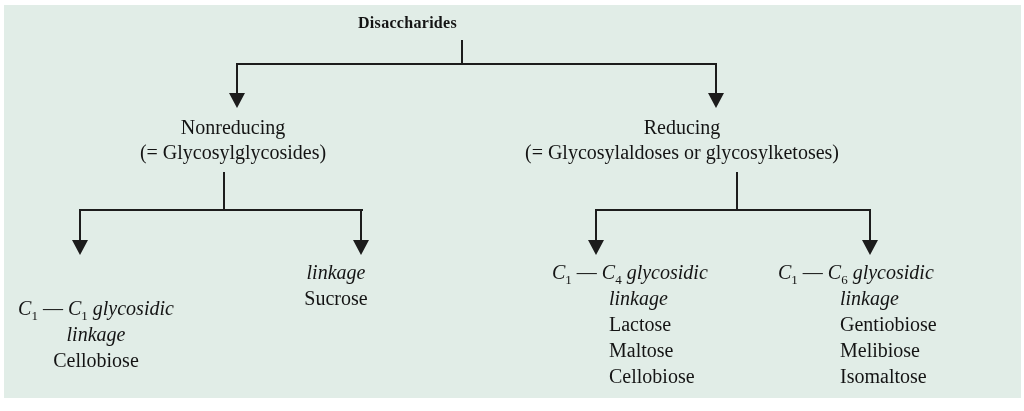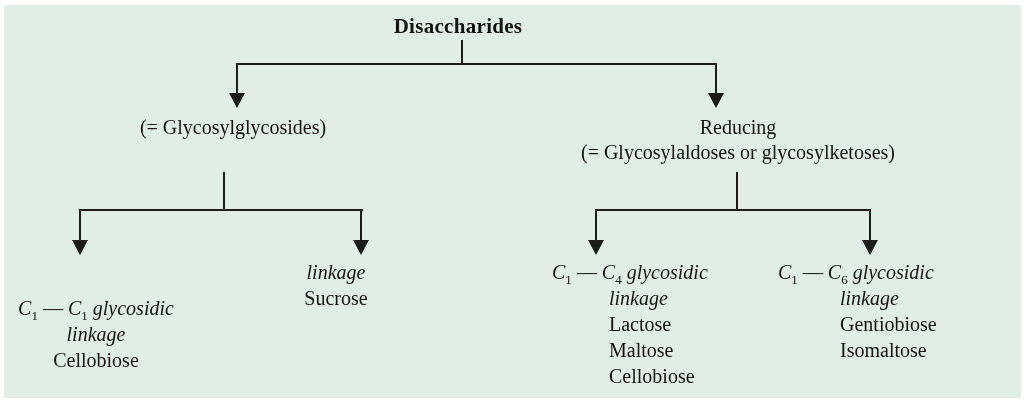--- a/index.html
+++ b/index.html
@@ -21,32 +21,32 @@
   .hline { position: absolute; height: 2px; background: #1c1c1c; }
   .ahead {
     position: absolute; width: 0; height: 0;
     border-left: 8px solid transparent;
     border-right: 8px solid transparent;
     border-top: 15px solid #1c1c1c;
   }
   .title {
     position: absolute;
     left: 358px; top: 14px; width: 200px;
-    text-align: center;
-    font-size: 21px; font-weight: bold;
+    text-align: left;
+    font-size: 16px; font-weight: bold;
     letter-spacing: 0.3px;
   }
   .node {
     position: absolute;
     text-align: center;
     font-size: 20px;
     line-height: 25px;
   }
   .node-left  { left: 103px; top: 115px; width: 260px; }
-  .node-right { left: 543px; top: 115px; width: 390px; }
+  .node-right { left: 487px; top: 115px; width: 390px; }
   .leaf {
     position: absolute;
     top: 259px;
     font-size: 20px;
     line-height: 26px;
   }
   .leaf-centered { text-align: center; }
   .leaf-1 { left: 0px;   width: 192px; margin-top: 36px; }
   .leaf-2 { left: 236px; width: 200px; }
   .leaf-3 { left: 520px; margin-left: 32px; }
@@ -66,20 +66,21 @@
 <div class="title">Disaccharides</div>
 
 <div class="vline" style="left:461px; top:40px; height:23px;"></div>
 <div class="hline" style="left:236px; top:63px; width:481px;"></div>
 <div class="vline" style="left:236px; top:63px; height:32px;"></div>
 <div class="ahead" style="left:229px; top:93px;"></div>
 <div class="vline" style="left:715px; top:63px; height:32px;"></div>
 <div class="ahead" style="left:708px; top:93px;"></div>
 
 <div class="node node-left">
+  <div>Nonreducing</div>
   <div>(= Glycosylglycosides)</div>
 </div>
 <div class="node node-right">
   <div>Reducing</div>
   <div>(= Glycosylaldoses or glycosylketoses)</div>
 </div>
 
 <div class="vline" style="left:223px; top:172px; height:38px;"></div>
 <div class="hline" style="left:79px; top:209px; width:284px;"></div>
 <div class="vline" style="left:79px; top:209px; height:32px;"></div>
@@ -113,15 +114,16 @@
     <div>Maltose</div>
     <div>Cellobiose</div>
   </div>
 </div>
 
 <div class="leaf leaf-4">
   <div><span class="it">C</span><sub>1</sub><span class="dash">—</span><span class="it">C</span><sub>6</sub><span class="it wordgap">glycosidic</span></div>
   <div class="sublines">
     <div class="it">linkage</div>
     <div>Gentiobiose</div>
+    <div>Melibiose</div>
     <div>Isomaltose</div>
   </div>
 </div>
 
 </body></html>

